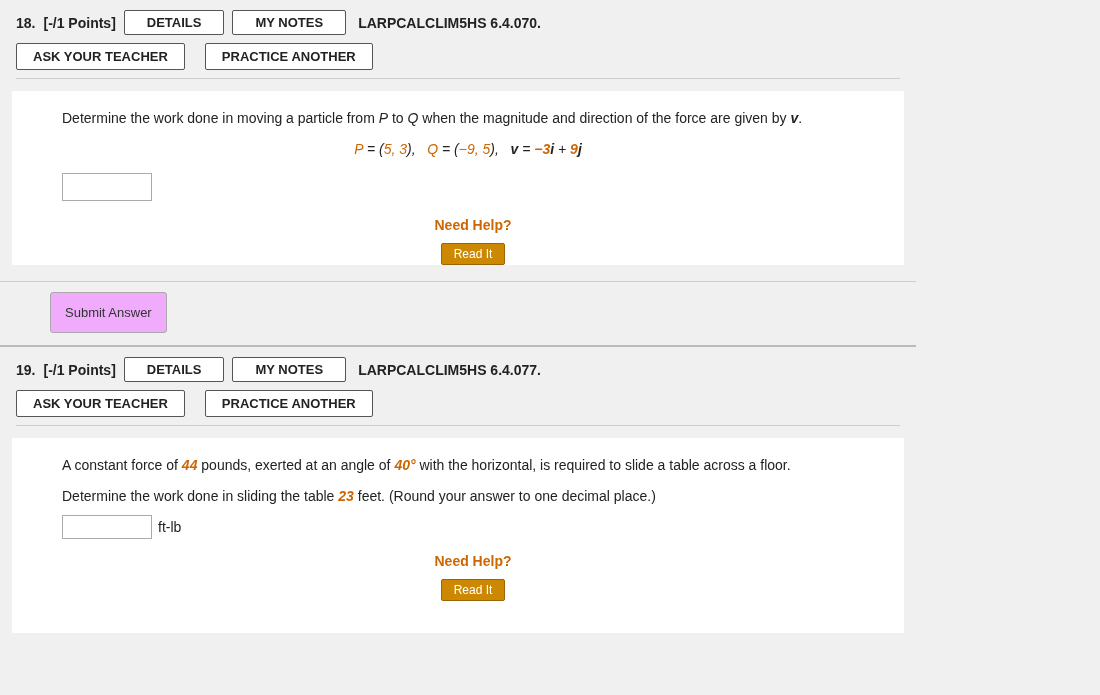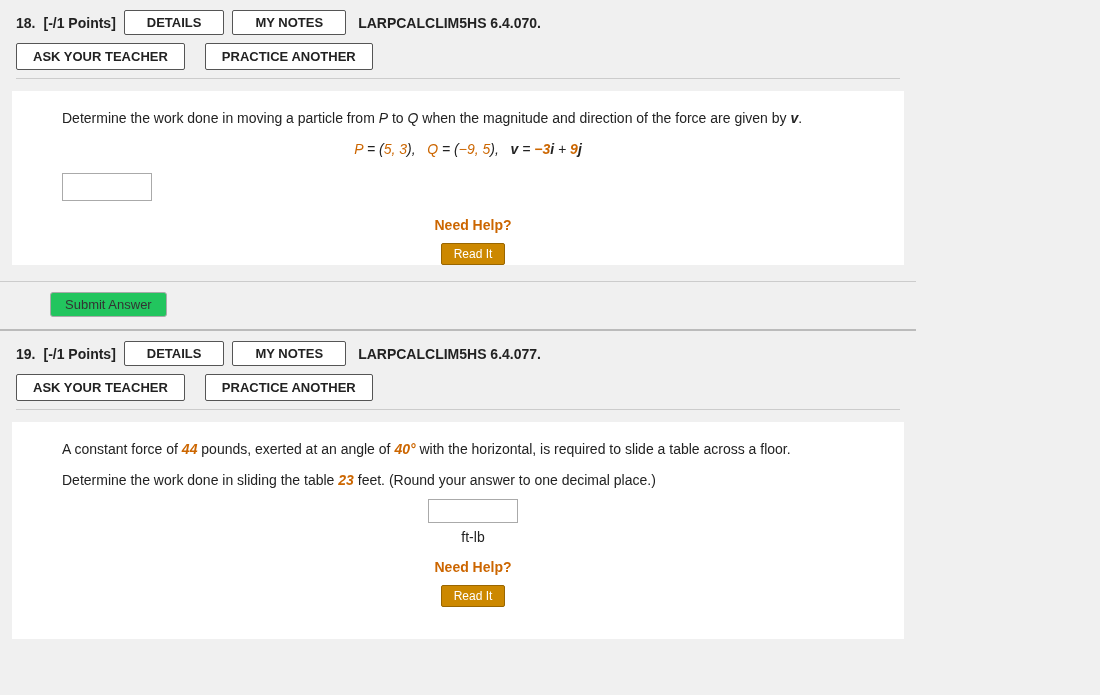--- a/index.html
+++ b/index.html
@@ -134,40 +134,39 @@
       border: 1px solid #996600;
       color: white;
       font-size: 12px;
       font-weight: normal;
       padding: 3px 12px;
       cursor: pointer;
       border-radius: 2px;
     }
     .btn-submit {
       border: 1px solid #aaa;
-      background: #22c55e;
-      padding: 4px 14px;
+      background: #f0abfc;
+      padding: 12px 14px;
       font-size: 13px;
       cursor: pointer;
       border-radius: 3px;
       color: #333;
     }
     .section-divider {
       border: none;
       border-top: 2px solid #bbb;
       margin: 0;
     }
     .italic { font-style: italic; }
     .bold { font-weight: bold; }
     .ft-lb-row {
       display: flex;
       align-items: center;
       gap: 6px;
       margin-bottom: 14px;
-      flex-direction: column;
     }
     .q19-text {
       font-size: 14px;
       line-height: 1.6;
       margin-bottom: 8px;
     }
   </style>
 </head>
 <body>
 

